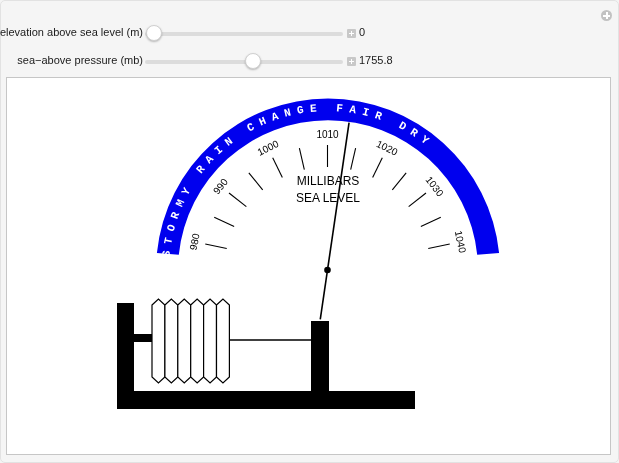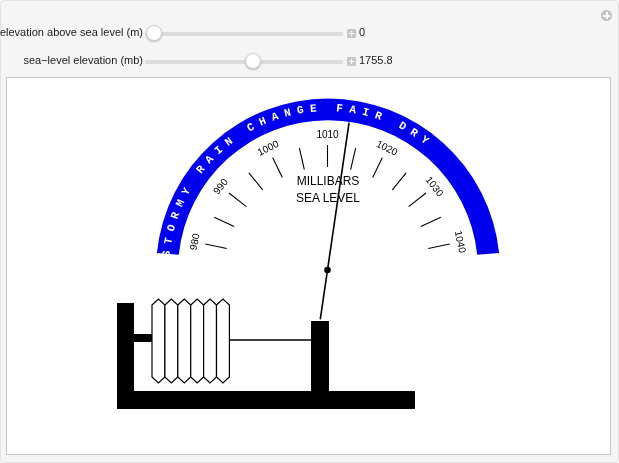--- a/index.html
+++ b/index.html
@@ -31,21 +31,21 @@
   <div class="ctrl-row" style="top:22px;">
     <span class="ctrl-label">elevation above sea level (m)</span>
     <div class="track">
       <div class="thumb" style="left:4.5%;top:-7px;"></div>
     </div>
     <span class="plus"></span>
     <span class="val">0</span>
   </div>
 
   <div class="ctrl-row" style="top:50px;">
-    <span class="ctrl-label">sea−level elevation (mb)</span>
+    <span class="ctrl-label">sea−above pressure (mb)</span>
     <div class="track">
       <div class="thumb" style="left:54.5%;top:-7px;"></div>
     </div>
     <span class="plus"></span>
     <span class="val">1755.8</span>
   </div>
 </div>
 
 <div class="frame">
   <svg width="605" height="378" viewBox="6 77 605 378">

